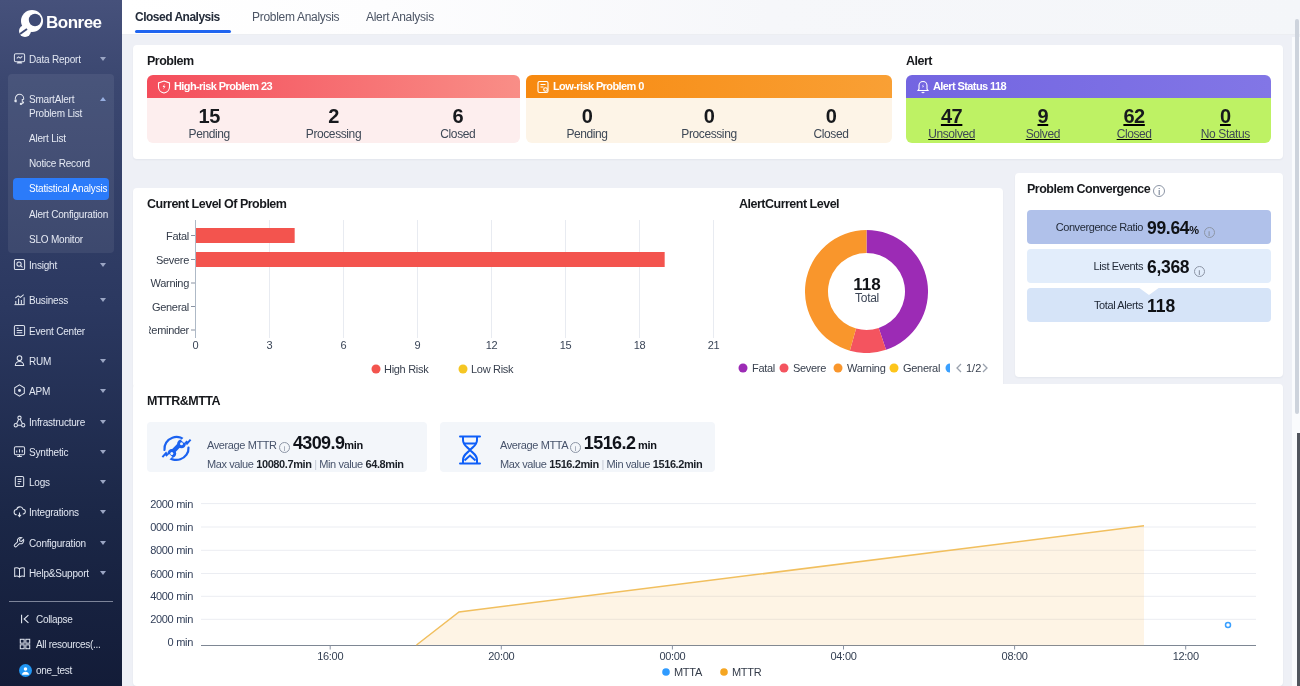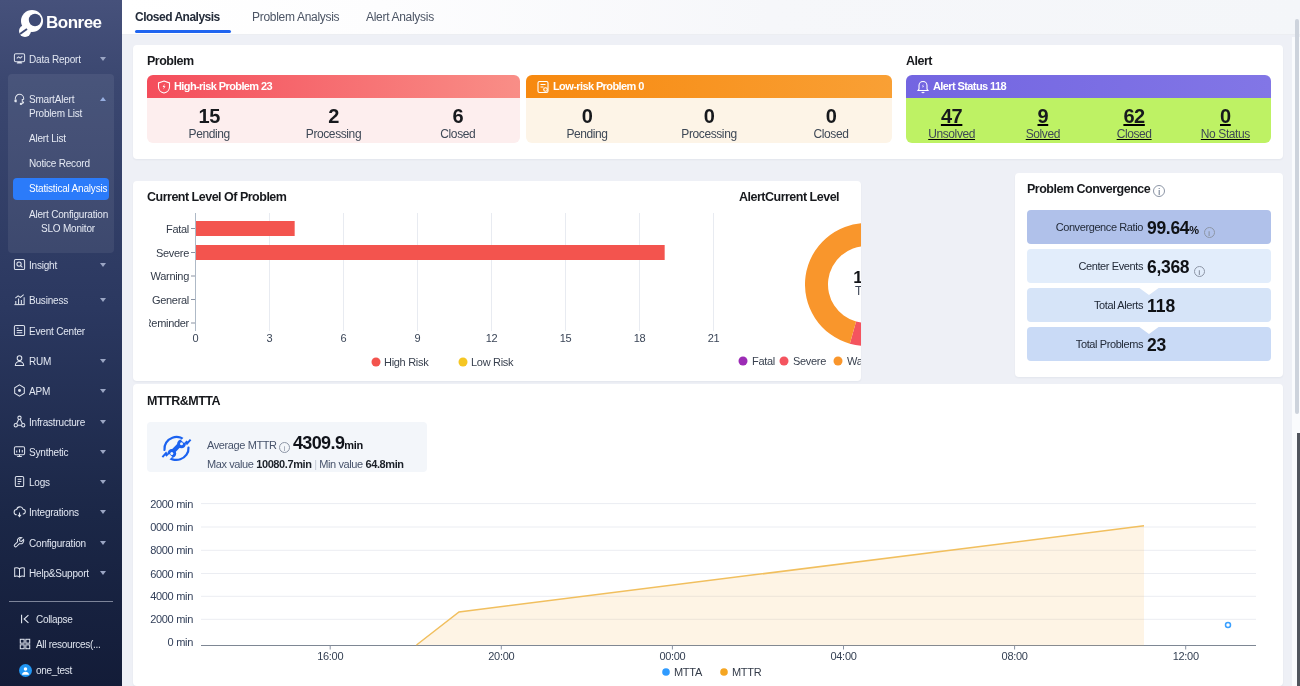--- a/index.html
+++ b/index.html
@@ -199,21 +199,21 @@
       </div>
       <div class="subitem" style="top:77px;">
         <div class="lb">Notice Record</div>
       </div>
       <div class="subitem sel" style="top:104px;">
         <div class="lb">Statistical Analysis</div>
       </div>
       <div class="subitem" style="top:128px;">
         <div class="lb">Alert Configuration</div>
       </div>
-      <div class="subitem" style="top:142px;margin-left:12px;">
+      <div class="subitem" style="top:153px;">
         <div class="lb">SLO Monitor</div>
       </div>
     </div>
   <div id="sb-divider"></div>
 <div class="botitem" style="top:607px;">
       <svg class="ic" viewBox="0 0 14 14" fill="none" stroke="#dfe4ee" stroke-width="1.3">
         <path d="M3 2 V12"></path>
         <path d="M11 2.5 L6 7 L11 11.5"></path>
       </svg>
       <div class="lb">Collapse</div>
@@ -320,21 +320,21 @@
           <div class="lab">Closed</div>
         </div>
       <div class="statcol">
           <div class="num">0</div>
           <div class="lab">No Status</div>
         </div>
     </div>
   </div>
 </div>
 
-<div class="card" id="card2" style="left:133px; top:181px; width:728px; height:200px; overflow:hidden;">
+<div class="card" id="card2" style="left:133px; top:188px; width:870px; height:200px; overflow:hidden;">
   <div class="ctitle" style="left:14px; top:9px;">Current Level Of Problem</div>
   <div class="ctitle" style="left:606px; top:9px;">AlertCurrent Level</div>
   <div id="barchart" class="abs" style="left:0; top:0; width:600px; height:200px;"><svg width="600" height="200" viewBox="0 0 600 200">
         <line x1="62.5" y1="32" x2="62.5" y2="150" stroke="#aeb9c6" stroke-width="1"></line>
         <line x1="136.5" y1="32" x2="136.5" y2="150" stroke="#e8ebf1" stroke-width="1"></line>
         <line x1="210.5" y1="32" x2="210.5" y2="150" stroke="#e8ebf1" stroke-width="1"></line>
         <line x1="284.5" y1="32" x2="284.5" y2="150" stroke="#e8ebf1" stroke-width="1"></line>
         <line x1="358.5" y1="32" x2="358.5" y2="150" stroke="#e8ebf1" stroke-width="1"></line>
         <line x1="432.5" y1="32" x2="432.5" y2="150" stroke="#e8ebf1" stroke-width="1"></line>
         <line x1="506.5" y1="32" x2="506.5" y2="150" stroke="#e8ebf1" stroke-width="1"></line>
@@ -392,32 +392,27 @@
     </svg>
   </div>
 
 <div class="card" id="card3" style="left:1015px; top:173px; width:268px; height:204px;">
   <div class="ctitle" style="left:12px; top:9px;">Problem Convergence <i class="icirc" style="width:12px;height:12px;font-size:9px;line-height:12px;">i</i></div>
   <div class="convrow" style="top:37px; background:#b0c1ea;">
     <div class="cl">Convergence Ratio</div>
     <div class="cv">99.64<span style="font-size:11px; letter-spacing:0;">%</span> <i class="icirc">i</i></div>
   </div>
   <div class="convrow" style="top:76px; background:#e2edfb;">
-    <div class="cl">Center Events</div>
+    <div class="cl">List Events</div>
     <div class="cv">6,368 <i class="icirc">i</i></div>
   </div>
   <div class="convrow" style="top:115px; background:#d6e4f8;padding-left:36px;">
     <div class="notch"></div>
     <div class="cl">Total Alerts</div>
     <div class="cv" style="letter-spacing:0;">118</div>
-  </div>
-  <div class="convrow" style="top:154px; background:#c9daf6;">
-    <div class="notch"></div>
-    <div class="cl">Total Problems</div>
-    <div class="cv">23</div>
   </div>
 </div>
 
 <div class="card" id="card4" style="left:133px; top:384px; width:1150px; height:302px;">
   <div class="ctitle" style="left:14px; top:10px;">MTTR&amp;MTTA</div>
   <div class="mbox" style="left:14px;">
     <svg class="abs" style="left:13px; top:11px;" width="33" height="31" viewBox="0 0 33 31" fill="none" stroke="#1b62f0" stroke-width="2.2">
       <path d="M4.5 17 A 12.2 11.6 0 0 1 26.8 9.2" stroke-linecap="round"></path>
       <path d="M28.5 14.5 A 12.2 11.6 0 0 1 6.2 21.8" stroke-linecap="round"></path>
       <polyline points="23.8,6.2 27,10.6 30.6,6.6" stroke-width="2"></polyline>
@@ -429,20 +424,30 @@
       </g>
       <g stroke="none" fill="#f3f6fa">
         <circle cx="21.5" cy="10.8" r="1.5"></circle>
         <circle cx="11.8" cy="20.5" r="1.5"></circle>
         <rect x="22.3" y="4.2" width="4.2" height="5.2" transform="rotate(45 24.4 6.8)"></rect>
         <rect x="6.8" y="21.6" width="4.2" height="5.2" transform="rotate(45 8.9 24.2)"></rect>
       </g>
     </svg>
     <div class="mline1" style="left:60px;">Average MTTR <i class="icirc">i</i> <span class="bignum">4309.9</span><span style="font-weight:bold;color:#10131a;letter-spacing:-0.3px;">min</span></div>
     <div class="mline2" style="left:60px;">Max value <span class="bnum">10080.7min</span> <span style="color:#c3c9d4;">|</span> Min value <span class="bnum">64.8min</span></div>
+  </div>
+  <div class="mbox" style="left:307px; width:275px;">
+    <svg class="abs" style="left:18px; top:13px;" width="24" height="30" viewBox="0 0 24 30" fill="none" stroke="#0e5ef8" stroke-width="2">
+      <path d="M2 1.5 H22 M2 28.5 H22" stroke-linecap="round"></path>
+      <path d="M5 1.5 V5 C5 10.5 9.5 12 12 15 C9.5 18 5 19.5 5 25 V28.5 M19 1.5 V5 C19 10.5 14.5 12 12 15 C14.5 18 19 19.5 19 25 V28.5"></path>
+      <path d="M5.8 8.5 H18.2"></path>
+      <path d="M6.5 25.5 L12 20.5 L17.5 25.5"></path>
+    </svg>
+    <div class="mline1" style="left:60px;">Average MTTA <i class="icirc">i</i> <span class="bignum">1516.2</span> <span style="font-weight:bold;color:#10131a;letter-spacing:-0.3px;">min</span></div>
+    <div class="mline2" style="left:60px;">Max value <span class="bnum">1516.2min</span> <span style="color:#c3c9d4;">|</span> Min value <span class="bnum">1516.2min</span></div>
   </div>
   <div id="linechart" class="abs" style="left:0; top:110px; width:1150px; height:192px;"><svg width="1150" height="192" viewBox="0 0 1150 192">
         <text x="60" y="13.600000000000023" text-anchor="end" font-size="11" letter-spacing="-0.3" fill="#33405a">2000 min</text>
         <line x1="68" y1="9.600000000000023" x2="1123" y2="9.600000000000023" stroke="#ebedf2" stroke-width="1"></line>
         <text x="60" y="37" text-anchor="end" font-size="11" letter-spacing="-0.3" fill="#33405a">0000 min</text>
         <line x1="68" y1="33" x2="1123" y2="33" stroke="#ebedf2" stroke-width="1"></line>
         <text x="60" y="60.299999999999955" text-anchor="end" font-size="11" letter-spacing="-0.3" fill="#33405a">8000 min</text>
         <line x1="68" y1="56.299999999999955" x2="1123" y2="56.299999999999955" stroke="#ebedf2" stroke-width="1"></line>
         <text x="60" y="83.5" text-anchor="end" font-size="11" letter-spacing="-0.3" fill="#33405a">6000 min</text>
         <line x1="68" y1="79.5" x2="1123" y2="79.5" stroke="#ebedf2" stroke-width="1"></line>

